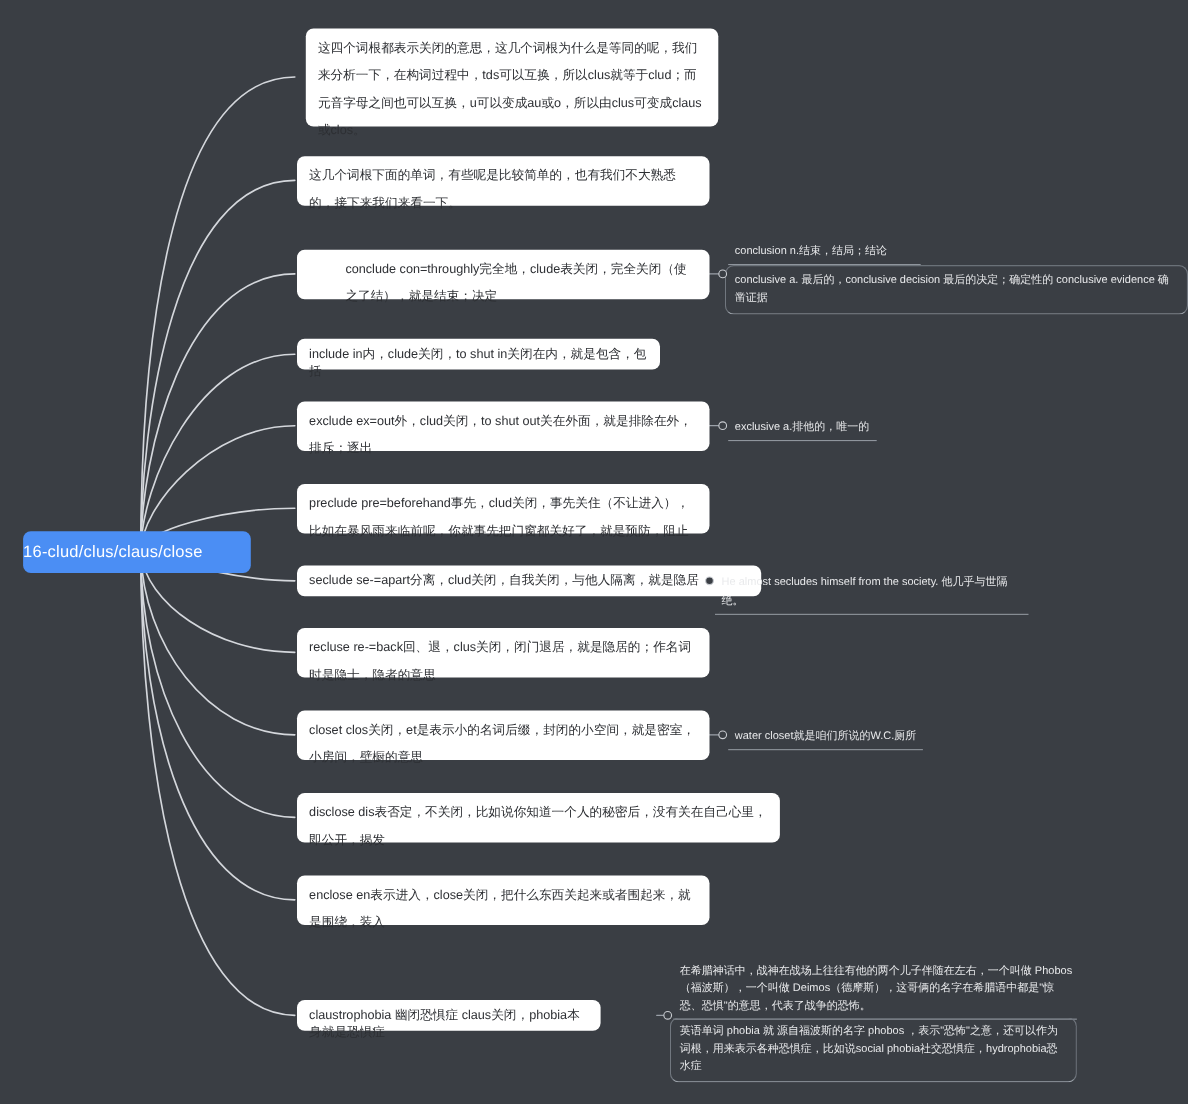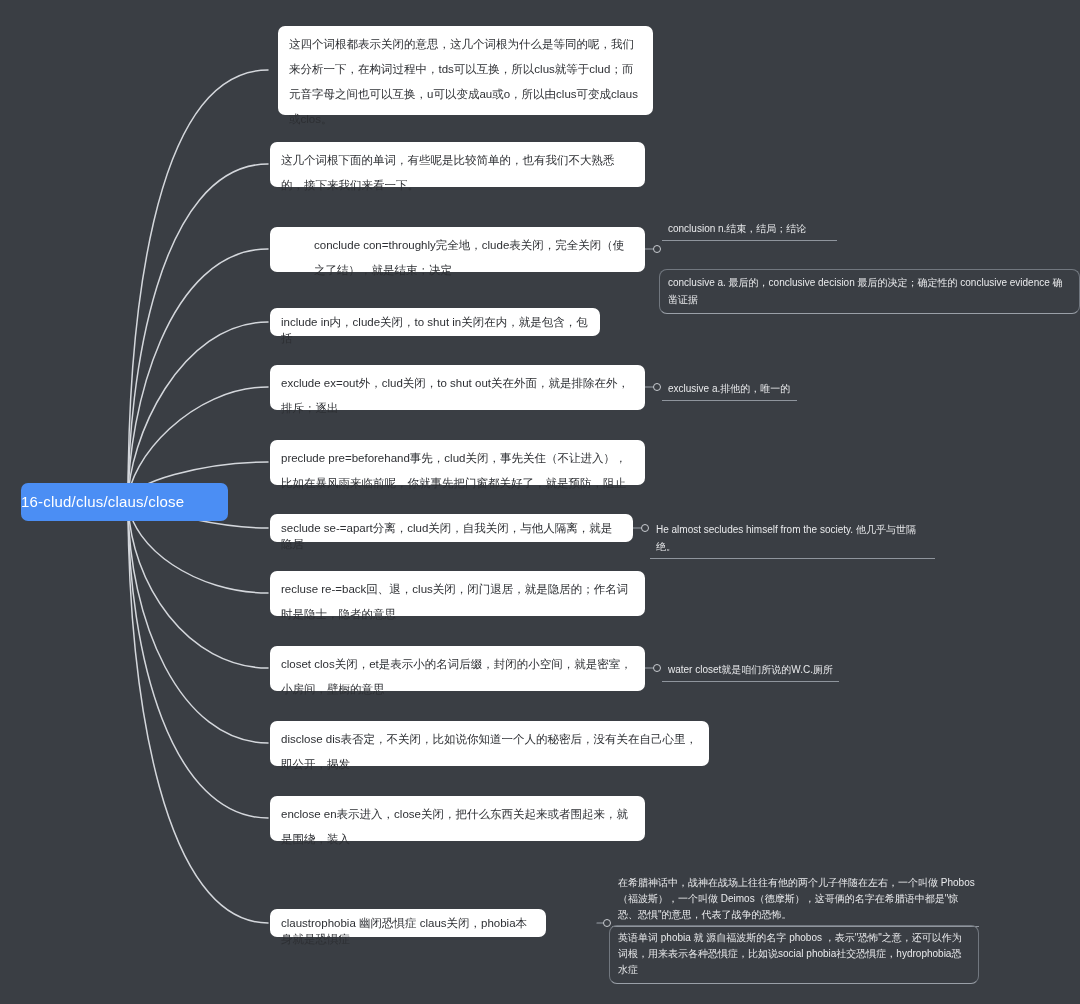--- a/index.html
+++ b/index.html
@@ -189,21 +189,21 @@
   </div>
 
   <div class="node-box" style="left:270px; top:365px; width:375px; height:45px;">
     <span class="txt">exclude ex=out外，clud关闭，to shut out关在外面，就是排除在外，排斥；逐出</span>
   </div>
 
   <div class="node-box" style="left:270px; top:440px; width:375px; height:45px;">
     <span class="txt">preclude pre=beforehand事先，clud关闭，事先关住（不让进入），比如在暴风雨来临前呢，你就事先把门窗都关好了，就是预防，阻止</span>
   </div>
 
-  <div class="node-box" style="left:270px; top:514px; width:363px; height:28px; line-height:16px; padding-top:6px;">
+  <div class="node-box" style="left:270px; top:514px; width:422px; height:28px; line-height:16px; padding-top:6px;">
     <span class="txt">seclude se-=apart分离，clud关闭，自我关闭，与他人隔离，就是隐居</span>
   </div>
 
   <div class="node-box" style="left:270px; top:571px; width:375px; height:45px;">
     <span class="txt">recluse re-=back回、退，clus关闭，闭门退居，就是隐居的；作名词时是隐士，隐者的意思</span>
   </div>
 
   <div class="node-box" style="left:270px; top:646px; width:375px; height:45px;">
     <span class="txt">closet clos关闭，et是表示小的名词后缀，封闭的小空间，就是密室，小房间，壁橱的意思</span>
   </div>
@@ -217,21 +217,21 @@
   </div>
 
   <div class="node-box" style="left:270px; top:909px; width:276px; height:28px; line-height:16px; padding-top:6px;">
     <span class="txt">claustrophobia 幽闭恐惧症 claus关闭，phobia本身就是恐惧症</span>
   </div>
 
   <div class="dot" style="left:653px; top:245px;"></div>
   <div class="sub-node underline" style="left:662px; top:218px; width:175px;">
     <span class="txt">conclusion n.结束，结局；结论</span>
   </div>
-  <div class="sub-node boxed" style="left:659px; top:241px; width:421px;margin-top:28px;">
+  <div class="sub-node boxed" style="left:659px; top:241px; width:421px;">
     <span class="txt">conclusive a. 最后的，conclusive decision 最后的决定；确定性的 conclusive evidence 确凿证据</span>
   </div>
 
   <div class="dot" style="left:653px; top:383px;"></div>
   <div class="sub-node underline" style="left:662px; top:378px; width:135px;">
     <span class="txt">exclusive a.排他的，唯一的</span>
   </div>
 
   <div class="dot" style="left:641px; top:524px;"></div>
   <div class="sub-node underline" style="left:650px; top:519px; width:285px;">

